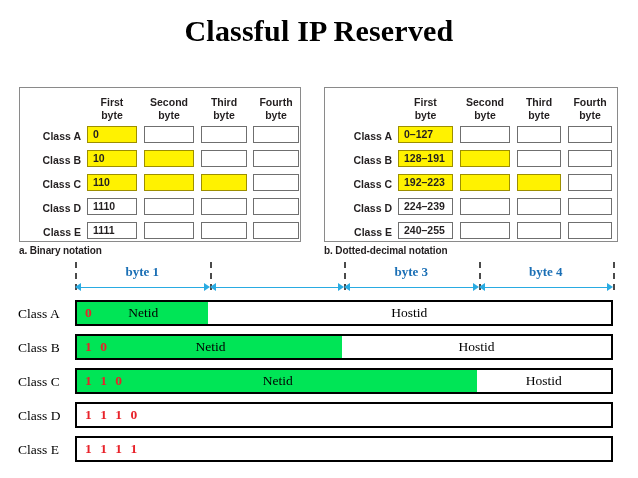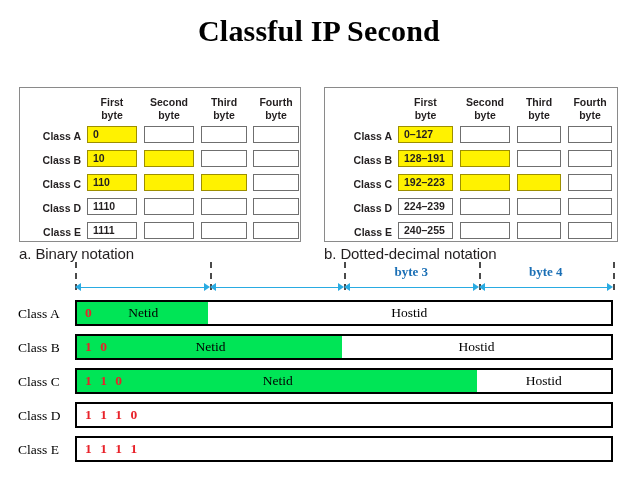--- a/index.html
+++ b/index.html
@@ -39,22 +39,22 @@
     border: 1px solid #8a8a8a;
     background: #ffffff;
     box-sizing: border-box;
   }
   #panel-binary { left: 19px; width: 282px; }
   #panel-decimal { left: 324px; width: 294px; }
 
   .panel-caption {
     position: absolute;
     font-family: "Liberation Sans", sans-serif;
-    font-size: 15px;
-    font-weight: normal;
+    font-size: 10px;
+    font-weight: bold;
     color: #231f20;
     top: 245px;
     letter-spacing: -0.1px;
   }
   #caption-binary { left: 19px; }
   #caption-decimal { left: 324px; }
 
   .byte-head-row {
     position: absolute;
     top: 8px;
@@ -230,21 +230,21 @@
     font-size: 13.5px;
     font-weight: bold;
     color: #e8222a;
     letter-spacing: 2.5px;
     z-index: 2;
   }
 </style>
 </head>
 <body>
 
-<div id="page-title">Classful IP Second</div>
+<div id="page-title">Classful IP Reserved</div>
 
 <div class="notation-panel" id="panel-binary">
   <div class="byte-head-row">
     <div class="byte-head" style="left: 67px; width: 50px;">
       <div>First</div>
       <div>byte</div>
     </div>
     <div class="byte-head" style="left: 124px; width: 50px;">
       <div>Second</div>
       <div>byte</div>
@@ -358,20 +358,21 @@
     <div class="ruler-tick" style="left: 75px;"></div>
     <div class="ruler-tick" style="left: 209.5px;"></div>
     <div class="ruler-tick" style="left: 344px;"></div>
     <div class="ruler-tick" style="left: 478.5px;"></div>
     <div class="ruler-tick" style="left: 613px;"></div>
     <div class="ruler-seg" style="left: 75px; width: 134.5px;">
       <div class="ruler-line"></div>
       <div class="ruler-arrow left"></div>
       <div class="ruler-arrow right"></div>
     </div>
+    <div class="ruler-label" style="left: 75px; width: 134.5px;">byte 1</div>
     <div class="ruler-seg" style="left: 209.5px; width: 134.5px;">
       <div class="ruler-line"></div>
       <div class="ruler-arrow left"></div>
       <div class="ruler-arrow right"></div>
     </div>
     <div class="ruler-seg" style="left: 344px; width: 134.5px;">
       <div class="ruler-line"></div>
       <div class="ruler-arrow left"></div>
       <div class="ruler-arrow right"></div>
     </div>

